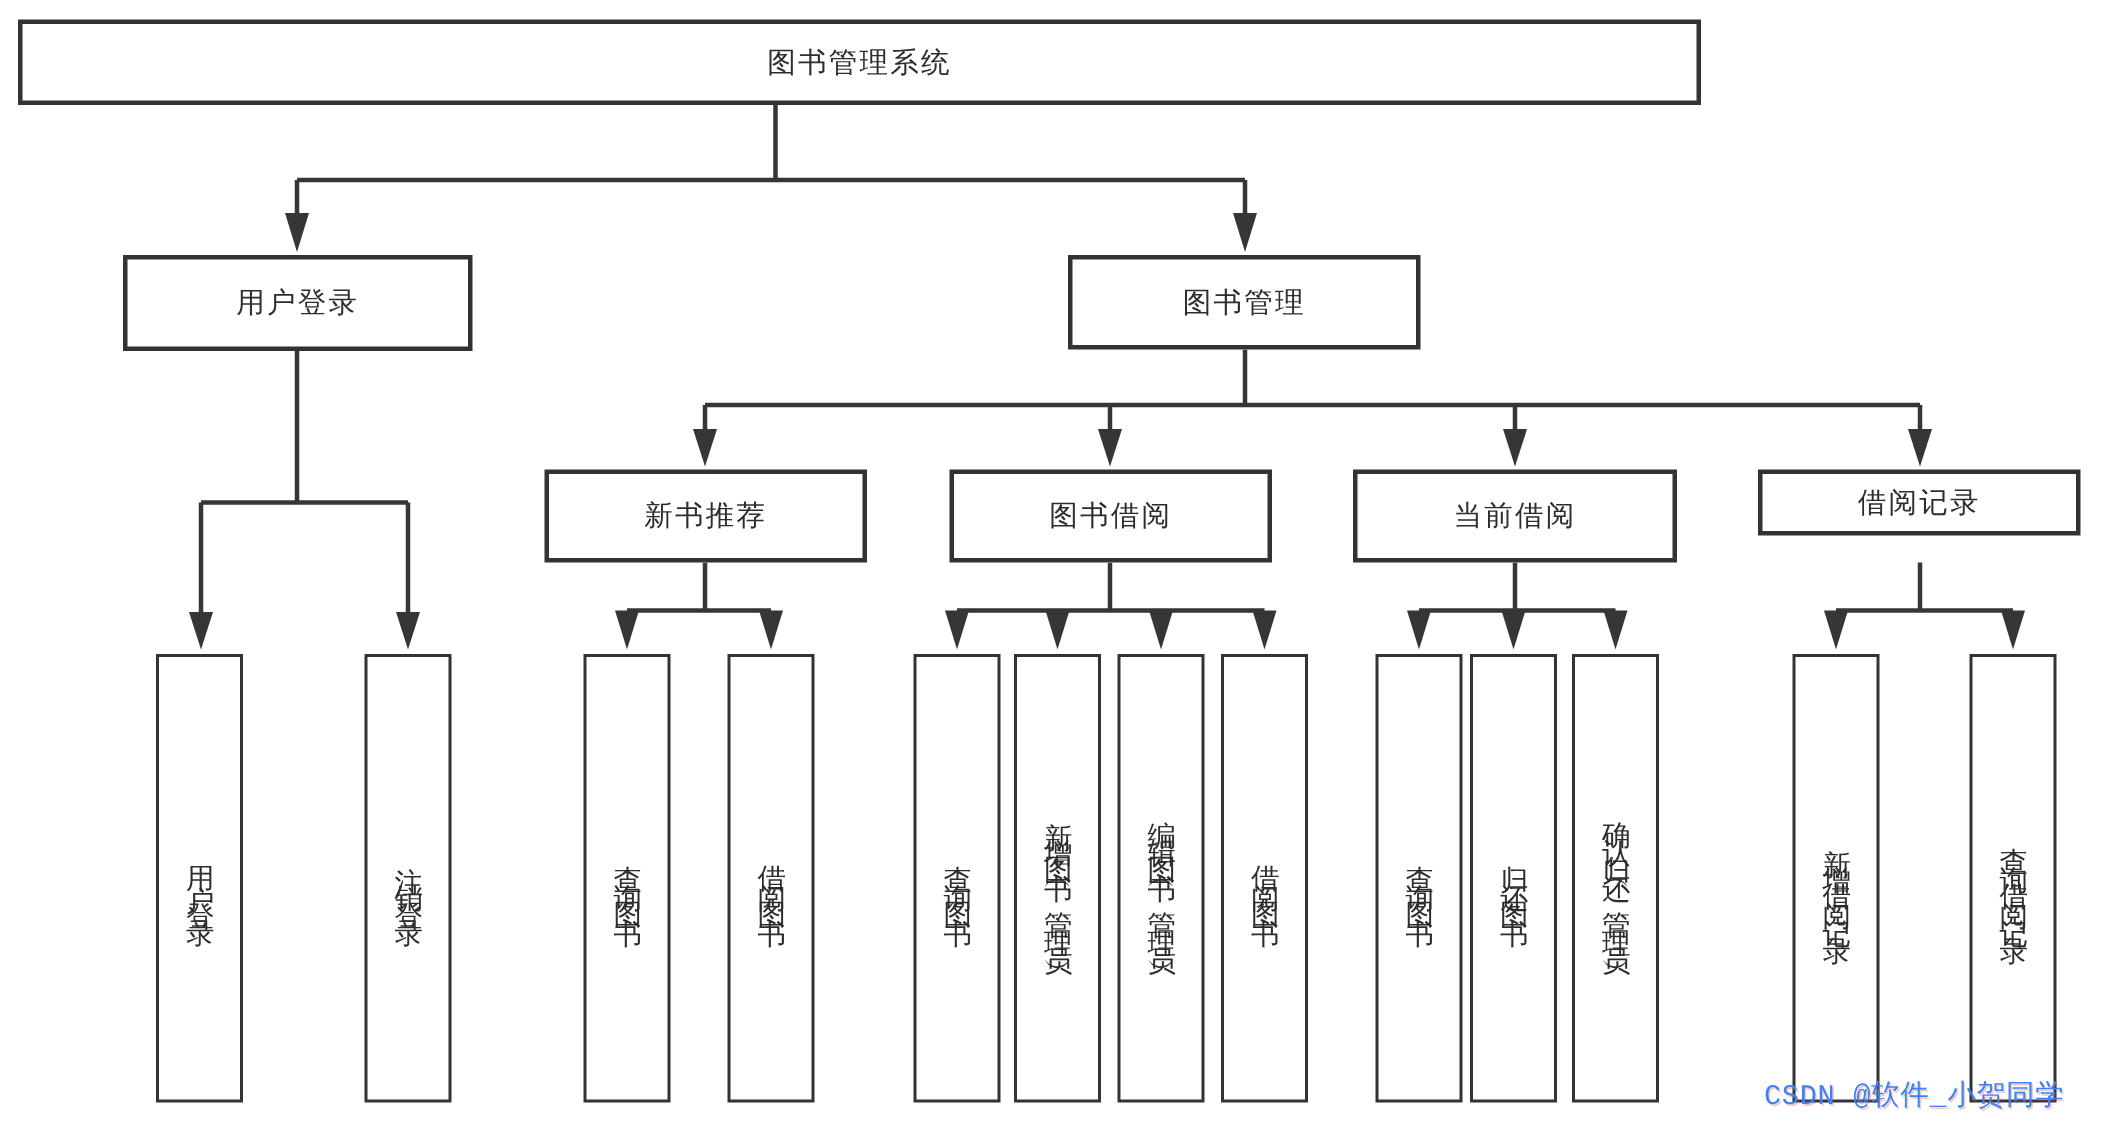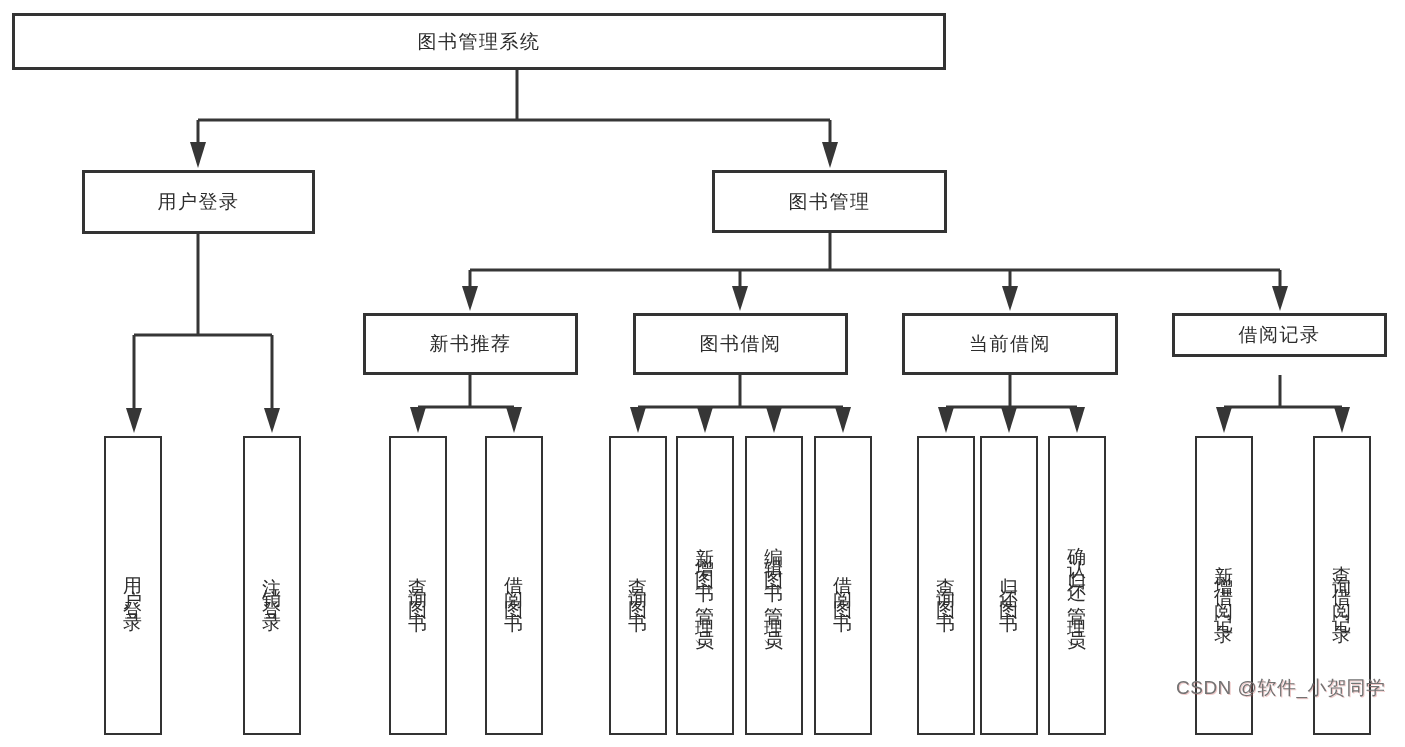--- a/index.html
+++ b/index.html
@@ -54,27 +54,28 @@
     text-orientation: mixed;
     font-size: 19px;
     letter-spacing: 12px;
     color: #2d2d2d;
     line-height: 1;
     white-space: nowrap;
   }
   .watermark {
     position: absolute;
     left: 1176px;
-    top: 675px;
+    top: 717px;
     font-size: 19px;
     letter-spacing: 0.5px;
-    color: #737373;
+    color: #3b82f6;
     text-shadow: 1px 1px 0 rgba(205, 80, 80, 0.30);
     z-index: 5;
     white-space: nowrap;
+    font-family: Liberation Mono, monospace;
   }
 </style>
 </head>
 <body>
 
 <div class="canvas">
 
   <svg class="connectors" viewBox="0 0 1405 747">
 
     <g>
@@ -133,21 +134,21 @@
     </g>
 
     <g>
       <path d="M1280 375 V 407"></path>
       <path d="M1224 407 H 1342"></path>
       <polygon points="1216,407 1232,407 1224,433"></polygon>
       <polygon points="1334,407 1350,407 1342,433"></polygon>
     </g>
   </svg>
 
-  <div class="hbox" style="left:12px; top:13px; width:934px; height:57px;">
+  <div class="hbox" style="left:12px; top:13px; width:1122px; height:57px;">
     <span>图书管理系统</span>
   </div>
 
   <div class="hbox" style="left:82px; top:170px; width:233px; height:64px;">
     <span>用户登录</span>
   </div>
   <div class="hbox" style="left:712px; top:170px; width:235px; height:63px;">
     <span>图书管理</span>
   </div>
 

